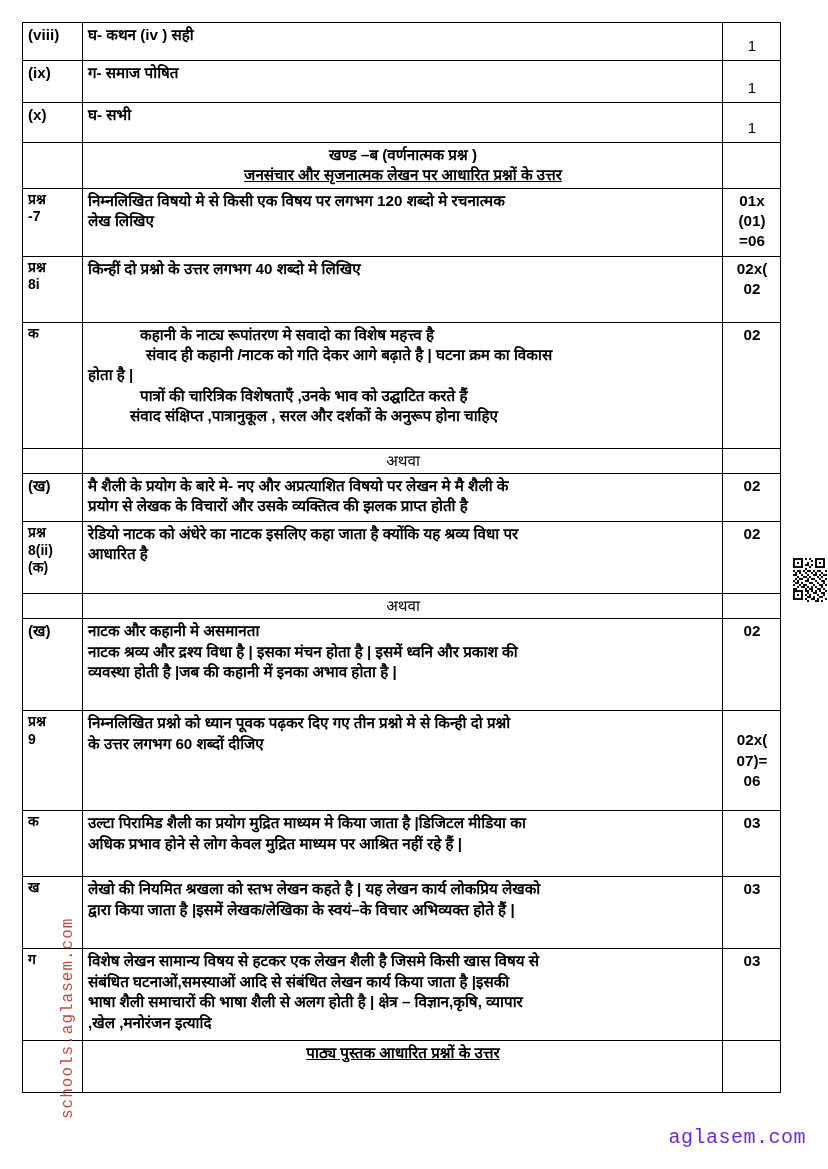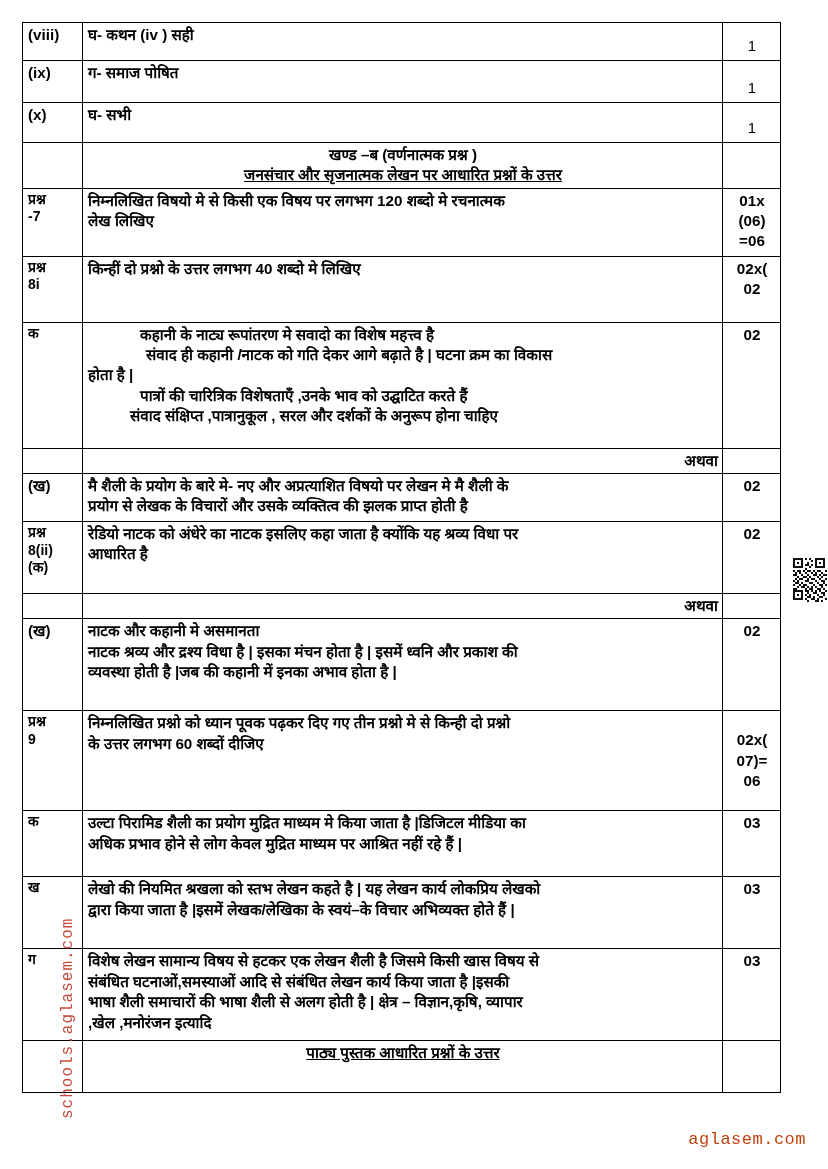--- a/index.html
+++ b/index.html
@@ -58,21 +58,21 @@
     text-align: center;
     font-weight: 700;
     font-size: 15.5px;
     line-height: 1.3;
     padding-top: 3px;
   }
   td.mark.bottom { vertical-align: bottom; padding-bottom: 4px; font-weight: 400; font-size: 15px;}
   td.mark.low { vertical-align: middle; }
 
   td.body { font-weight: 700; }
-  td.body.plain { font-weight: 700; text-align: right; }
+  td.body.plain { font-weight: 400; }
 
   .ctr { text-align: center; }
   .ul { text-decoration: underline; }
   .indent1 { display: block; padding-left: 52px; }
   .indent2 { display: block; padding-left: 58px; }
   .indentA { display: block; padding-left: 42px; }
   .lineblk { display: block; }
 
   
   .wm-side {
@@ -87,23 +87,23 @@
     font-size: 16px;
     letter-spacing: 1px;
     opacity: 0.92;
     white-space: nowrap;
     pointer-events: none;
   }
   .wm-corner {
     position: absolute;
     right: 22px;
     bottom: 20px;
-    color: #c2410c;
+    color: #6d28d9;
     font-family: "Liberation Mono", "DejaVu Sans Mono", monospace;
-    font-size: 17px;
+    font-size: 20px;
     letter-spacing: 0.5px;
   }
 
   
   .qr {
     position: absolute;
     left: 793px;
     top: 558px;
     width: 34px;
     height: 44px;
@@ -154,21 +154,21 @@
         <td class="num bold">
           <span class="lineblk">प्रश्न</span>
           <span class="lineblk">-7</span>
         </td>
         <td class="body">
           <span class="lineblk">निम्नलिखित विषयो मे से किसी एक विषय पर लगभग 120 शब्दो मे रचनात्मक</span>
           <span class="lineblk">लेख लिखिए</span>
         </td>
         <td class="mark">
           <span class="lineblk">01x</span>
-          <span class="lineblk">(06)</span>
+          <span class="lineblk">(01)</span>
           <span class="lineblk">=06</span>
         </td>
       </tr>
 
 
       <tr style="height:66px">
         <td class="num bold">
           <span class="lineblk">प्रश्न</span>
           <span class="lineblk">8i</span>
         </td>

